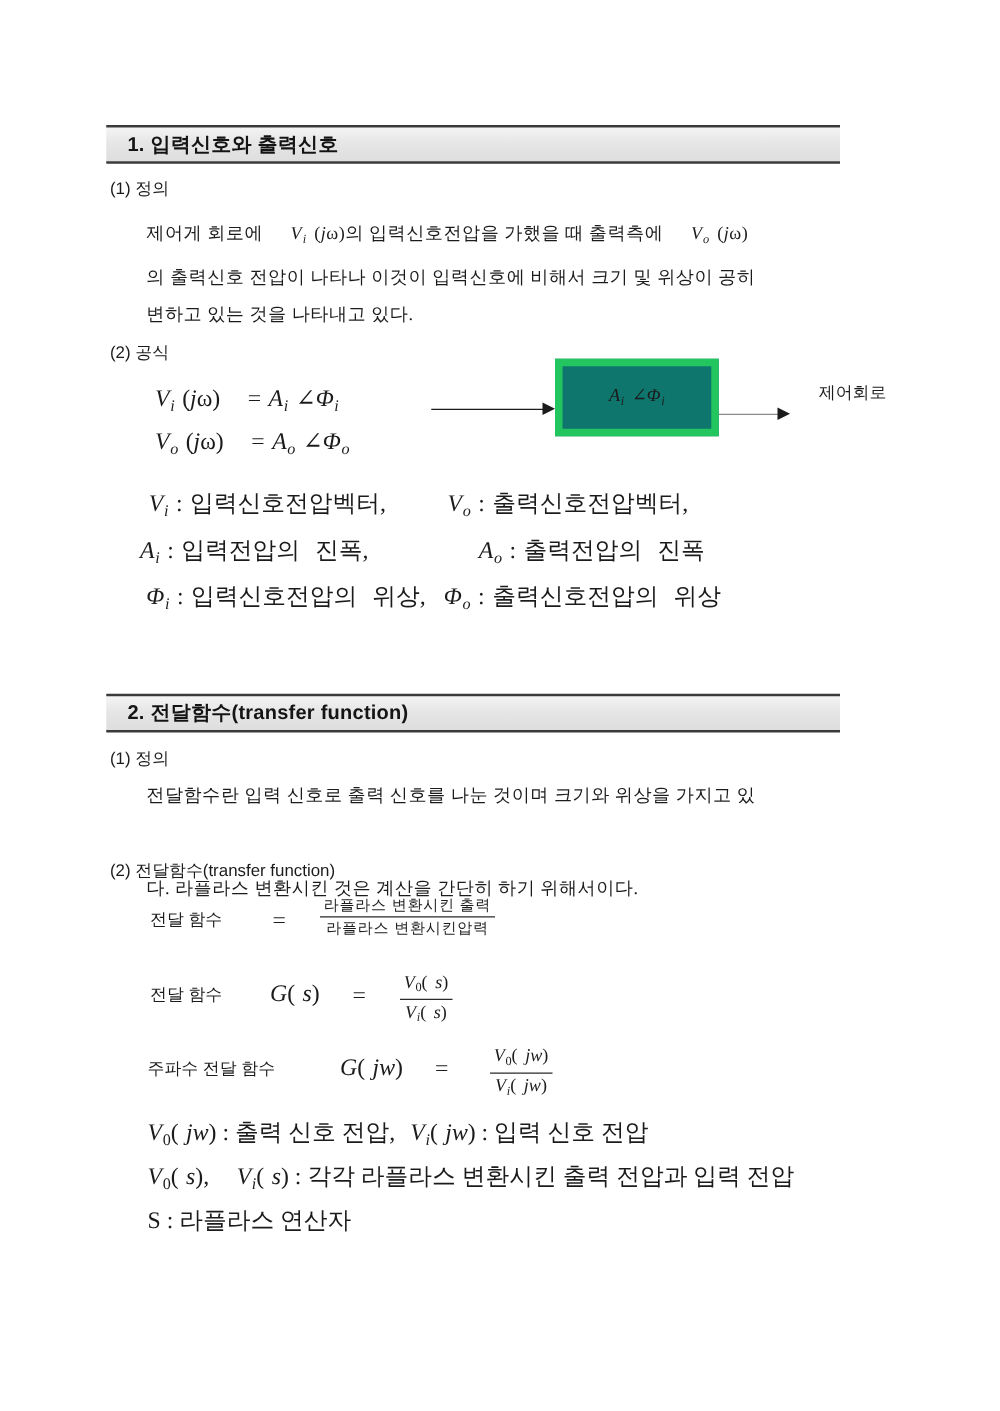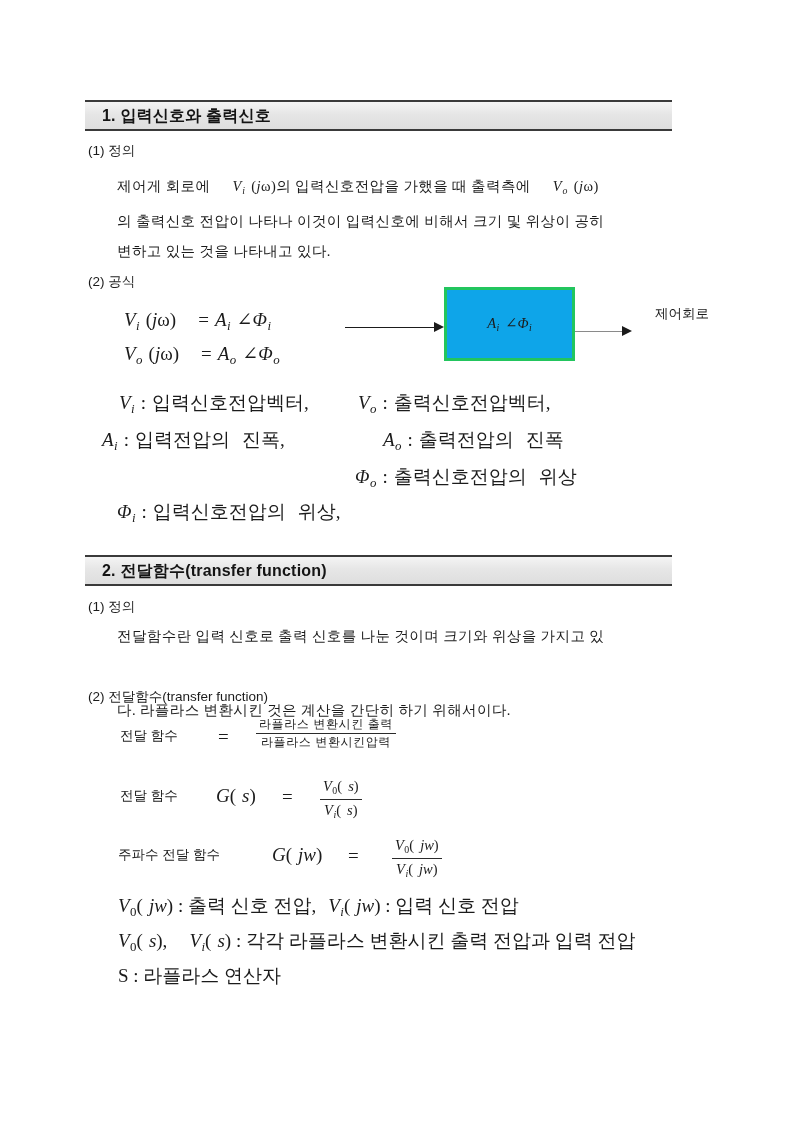--- a/index.html
+++ b/index.html
@@ -86,23 +86,23 @@
   .gap-s { display: inline-block; width: 6px; }
   .gap-m { display: inline-block; width: 12px; }
   .gap-l { display: inline-block; width: 22px; }
 
   
   .blk-box {
     position: absolute;
     left: 444px;
     top: 287px;
     width: 131px;
-    height: 74px;
-    border: 3px solid #22c55e;
-    background: #0ea5e9;
+    height: 62px;
+    border: 6px solid #22c55e;
+    background: #0f766e;
     box-sizing: border-box;
   }
   .blk-box .inner {
     position: absolute;
     left: 0; right: 0;
     top: 50%;
     transform: translateY(-52%);
     text-align: center;
     font-family: "Liberation Serif", "DejaVu Serif", serif;
     font-size: 14.5px;
@@ -182,28 +182,28 @@
 
   <div class="t kr" style="left:655px; top:305px;text-align:center;">제어회로</div>
 
   <div class="t mathline" style="left:119px; top:390px;">
     <span class="mi">V<span class="sub">i</span></span><span class="gap-s"></span>:<span class="gap-s"></span>입력신호전압벡터,
   </div>
   <div class="t mathline" style="left:358px; top:390px;">
     <span class="mi">V<span class="sub">o</span></span><span class="gap-s"></span>:<span class="gap-s"></span>출력신호전압벡터,
   </div>
 
-  <div class="t mathline" style="left:102px; top:427px;">
+  <div class="t mathline" style="left:112px; top:427px;">
     <span class="mi">A<span class="sub">i</span></span><span class="gap-s"></span>:<span class="gap-s"></span>입력전압의<span class="gap-m"></span>진폭,
   </div>
   <div class="t mathline" style="left:383px; top:427px;">
     <span class="mi">A<span class="sub">o</span></span><span class="gap-s"></span>:<span class="gap-s"></span>출력전압의<span class="gap-m"></span>진폭
   </div>
 
-  <div class="t mathline" style="left:117px; top:464px;margin-top:35px;">
+  <div class="t mathline" style="left:117px; top:464px;">
     <span class="mi">Φ<span class="sub">i</span></span><span class="gap-s"></span>:<span class="gap-s"></span>입력신호전압의<span class="gap-m"></span>위상,
   </div>
   <div class="t mathline" style="left:355px; top:464px;">
     <span class="mi">Φ<span class="sub">o</span></span><span class="gap-s"></span>:<span class="gap-s"></span>출력신호전압의<span class="gap-m"></span>위상
   </div>
 
   <div class="section-head" style="top:555px;">
     <span class="label">2. 전달함수(transfer function)</span>
   </div>
 

